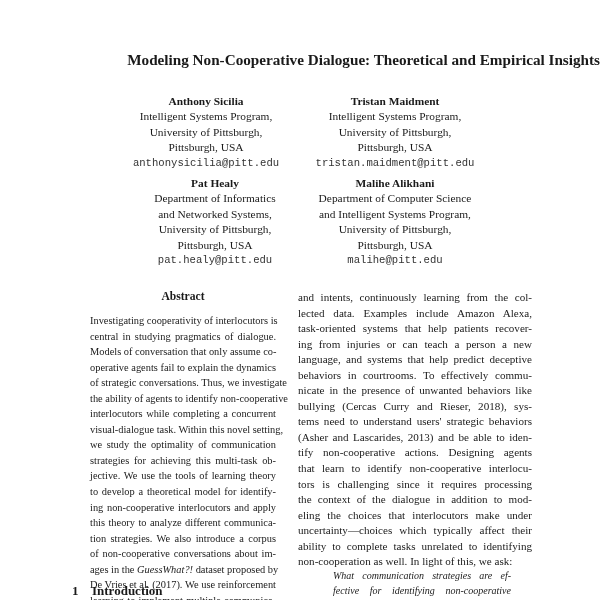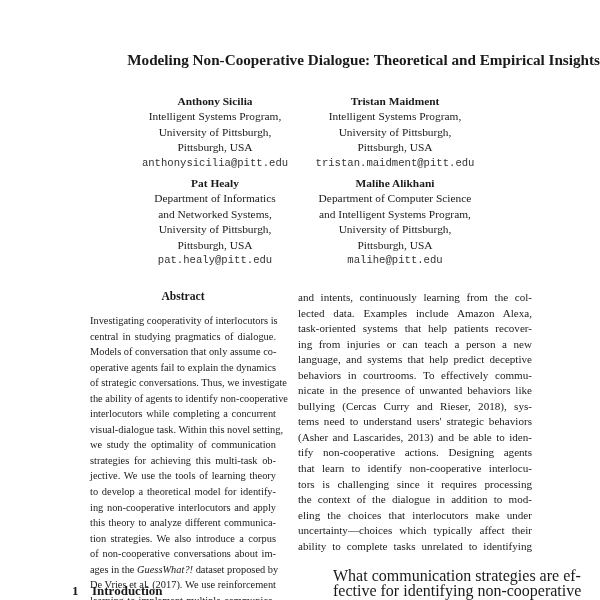--- a/index.html
+++ b/index.html
@@ -10,39 +10,39 @@
     color: #1a1a1a;
   }
   .abs { position: absolute; white-space: nowrap; }
   #title {
     left: 0; width: 600px; top: 51px; text-align: right;
     font-weight: bold; font-size: 15.2px; letter-spacing: 0px;
   }
   .author { position: absolute; text-align: center; font-size: 11.4px; line-height: 15.4px; }
   .author .name { font-weight: bold; }
   .author .email { font-family: Liberation Mono, monospace; font-size: 10.6px; color: #333; }
-  #author-1 { left: 115px; width: 200px; top: 94px; }
+  #author-1 { left: 106px; width: 200px; top: 94px; }
   #author-2 { left: 295px; width: 200px; top: 94px; }
   #author-3 { left: 115px; width: 200px; top: 176px; }
   #author-4 { left: 295px; width: 200px; top: 176px; }
 
   #abstract-heading {
     left: 90px; width: 186px; top: 290px; text-align: center;
     font-weight: bold; font-size: 11.6px;
   }
   .col { position: absolute; font-size: 11.1px; line-height: 15.55px; }
   .col .ln { display: block; white-space: nowrap; text-align: justify; text-align-last: justify; height: 15.55px; }
   .col .ln.last { text-align-last: left; }
   #abstract-body { left: 90px; width: 186px; top: 313px; font-size: 10.4px; }
   #right-col { left: 298px; width: 234px; top: 290px; }
 
   #intro-heading { left: 72px; top: 583px; font-weight: bold; font-size: 13px; }
   #intro-heading .num { display: inline-block; width: 20px; }
 
-  #quote { left: 333px; top: 568px; width: 178px; font-size: 16px; line-height: 15.3px; }
+  #quote { left: 333px; top: 568px; width: 178px; font-style: italic; font-size: 10px; line-height: 15.3px; }
   #quote .ln { display: block; white-space: nowrap; text-align: justify; text-align-last: justify; }
 </style>
 </head>
 <body>
 
 <div id="title" class="abs">Modeling Non-Cooperative Dialogue: Theoretical and Empirical Insights</div>
 
 <div id="author-1" class="author">
   <div class="name">Anthony Sicilia</div>
   <div>Intelligent Systems Program,</div>
@@ -116,18 +116,19 @@
     <span class="ln">bullying (Cercas Curry and Rieser, 2018), sys-</span>
     <span class="ln">tems need to understand users' strategic behaviors</span>
     <span class="ln">(Asher and Lascarides, 2013) and be able to iden-</span>
     <span class="ln">tify non-cooperative actions. Designing agents</span>
     <span class="ln">that learn to identify non-cooperative interlocu-</span>
     <span class="ln">tors is challenging since it requires processing</span>
     <span class="ln">the context of the dialogue in addition to mod-</span>
     <span class="ln">eling the choices that interlocutors make under</span>
     <span class="ln">uncertainty—choices which typically affect their</span>
     <span class="ln">ability to complete tasks unrelated to identifying</span>
+    <span class="ln last">non-cooperation as well. In light of this, we ask:</span>
   </div>
 
 <div id="quote" class="abs">
     <span class="ln">What communication strategies are ef-</span>
     <span class="ln">fective for identifying non-cooperative</span>
   </div>
 
 </body></html>

